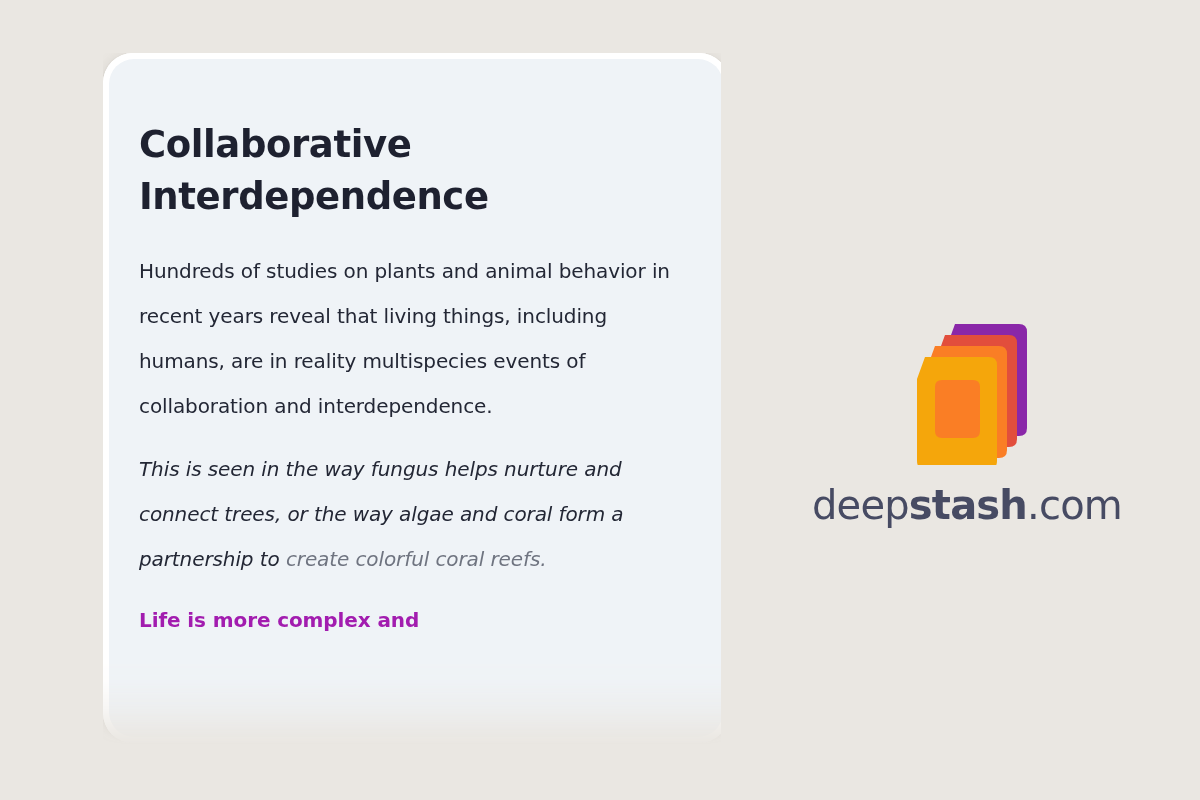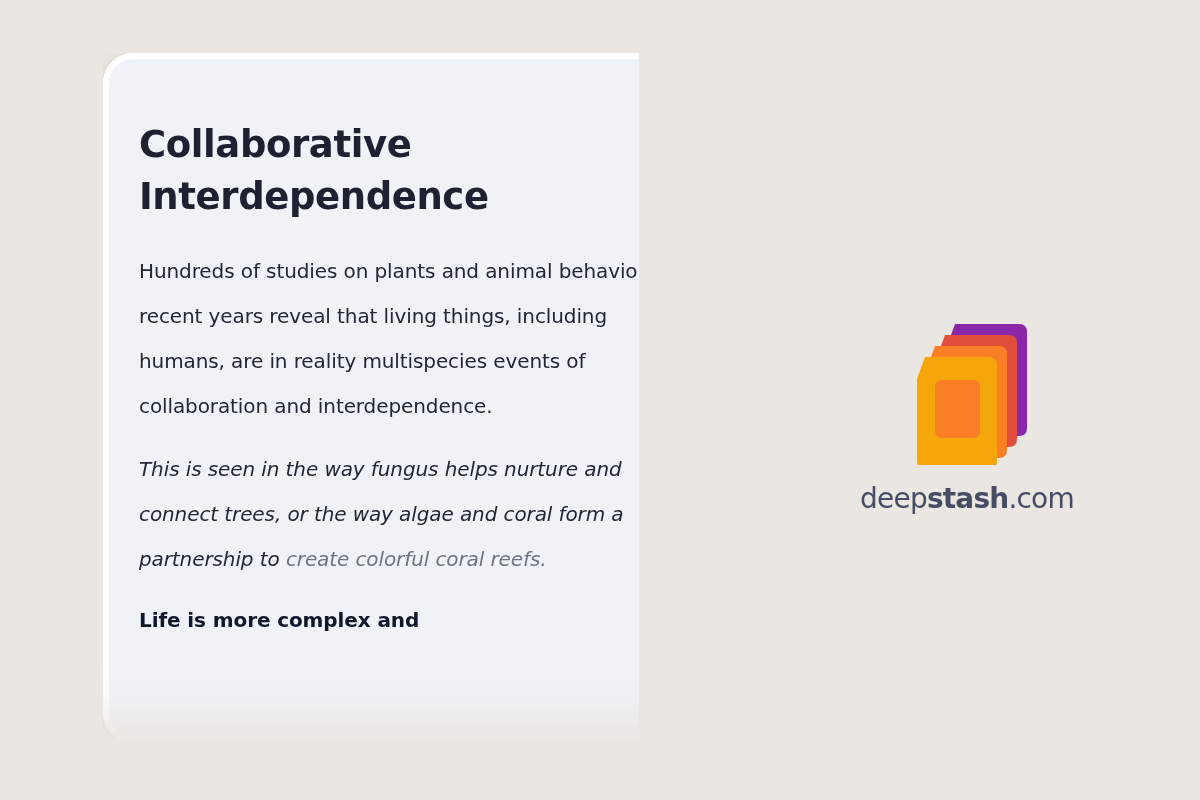--- a/index.html
+++ b/index.html
@@ -21,21 +21,21 @@
     width: 1200px;
     height: 800px;
     background: #EAE7E2;
   }
 
   
   .card-wrap {
     position: absolute;
     left: 103px;
     top: 53px;
-    width: 536px;
+    width: 618px;
     height: 700px;
     overflow: hidden;
   }
 
   .card-fade {
     position: absolute;
     left: 0;
     top: 0;
     width: 626px;
     height: 700px;
@@ -111,21 +111,21 @@
   }
 
   .para-italic {
     font-style: italic;
     color: #232735;
     margin-bottom: 16px;
   }
 
   .para-bold {
     font-weight: bold;
-    color: #0f172a;
+    color: #a21caf;
     margin-bottom: 0;
   }
 
   .dim {
     color: #6F7480;
   }
 
   
   .brand {
     position: absolute;
@@ -143,21 +143,21 @@
     height: 155px;
   }
 
   .wordmark {
     position: absolute;
     left: 0;
     top: 182px;
     width: 330px;
     text-align: center;
     font-family: "DejaVu Sans", sans-serif;
-    font-size: 28px;
+    font-size: 40px;
     color: #474B63;
     letter-spacing: -0.8px;
     white-space: nowrap;
   }
   .wordmark .w-light  { font-weight: normal; }
   .wordmark .w-bold   { font-weight: bold; }
   .wordmark .w-tld    { font-weight: normal; }
 </style>
 </head>
 <body>

